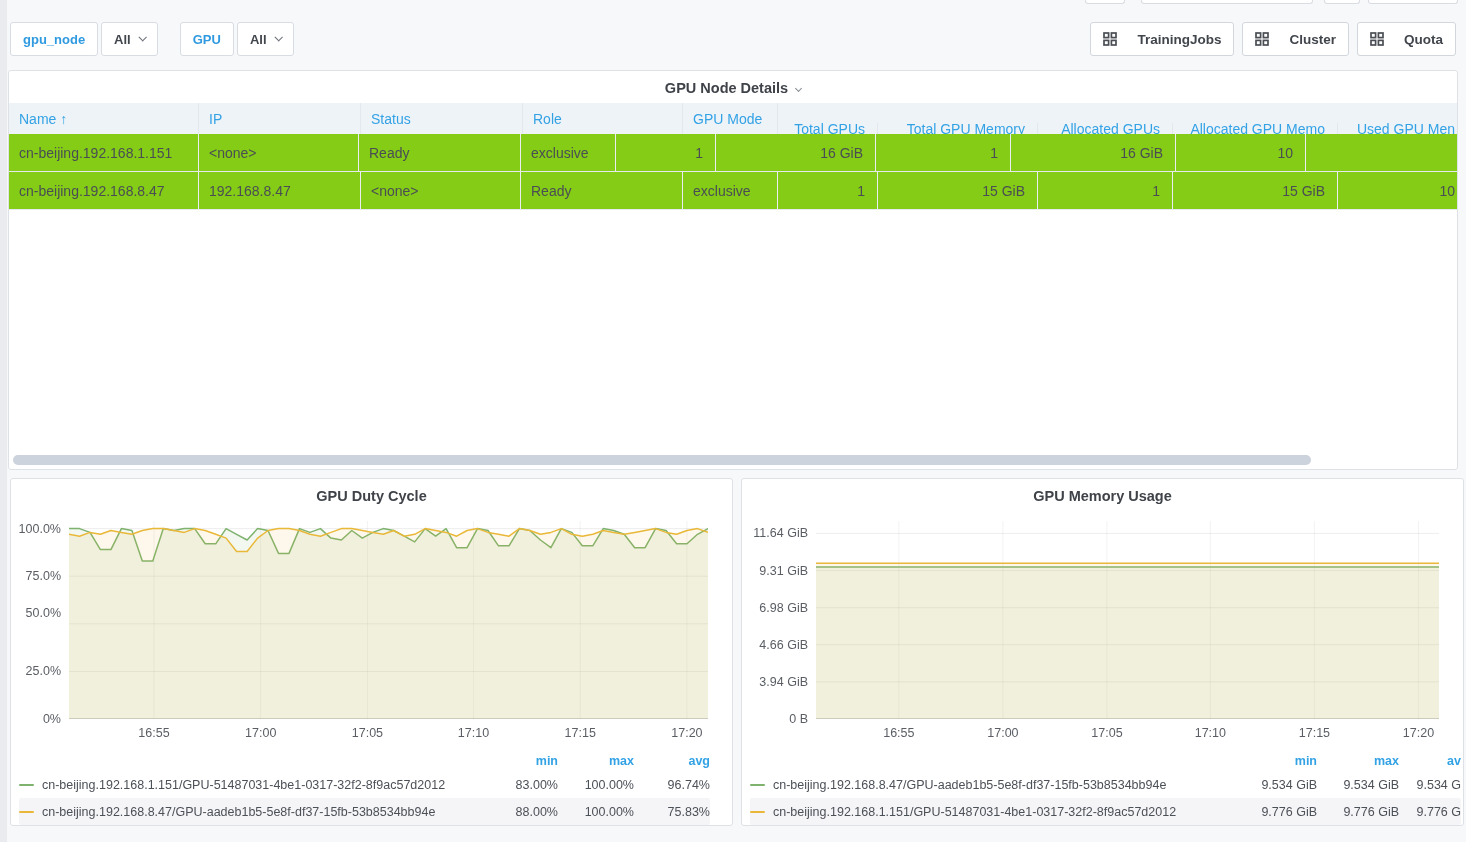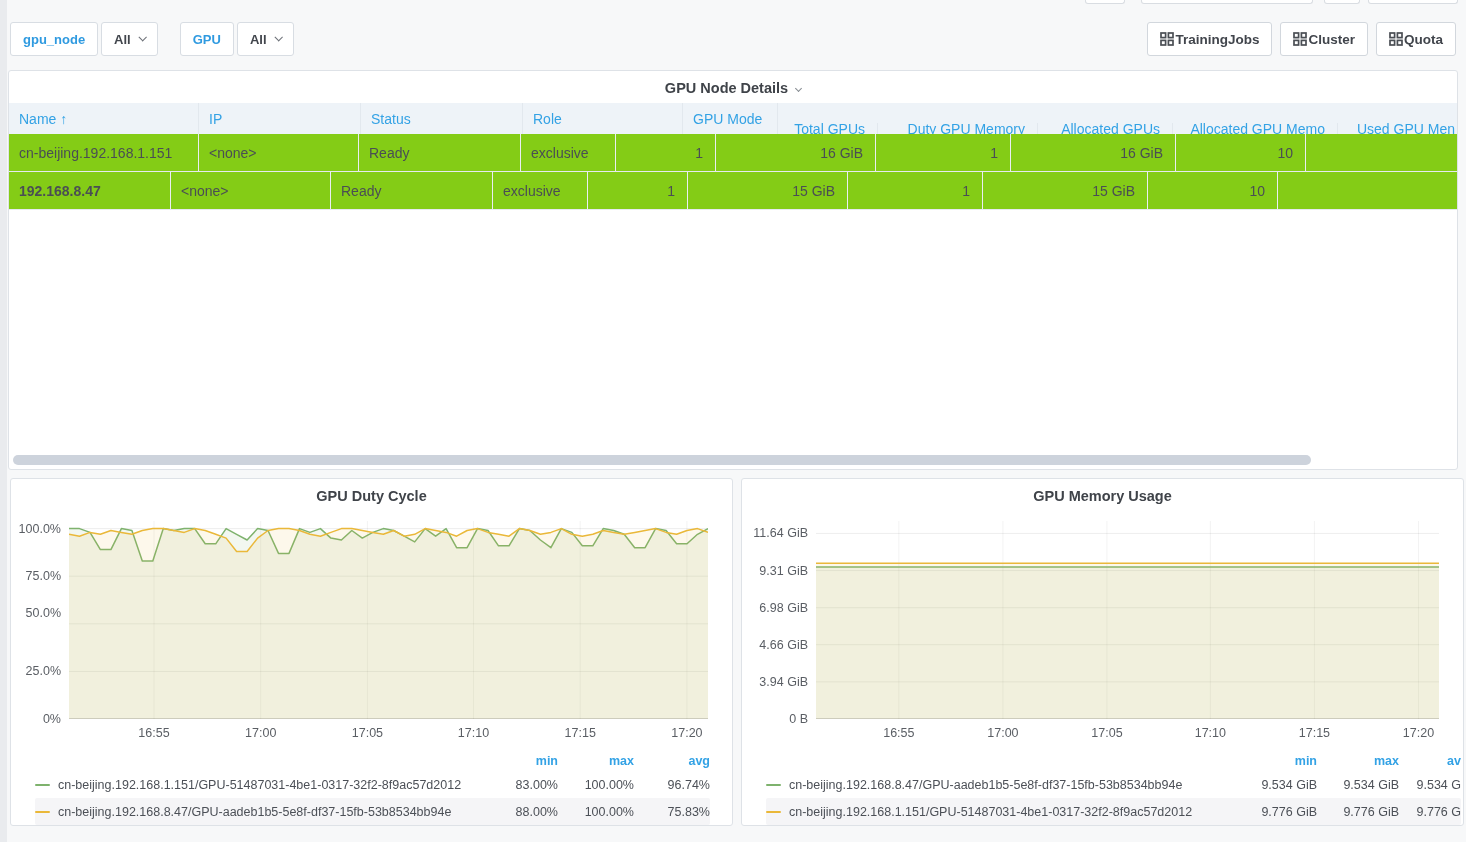--- a/index.html
+++ b/index.html
@@ -11,21 +11,21 @@
   .top-cut { position:absolute; top:0; height:4px; background:#fff; border:1px solid #d9dde2; border-top:none; border-radius:0 0 3px 3px; }
 
   
   .filter-row { position:absolute; left:10px; top:22px; right:10px; height:34px; display:flex; align-items:center; }
   .chip { height:34px; background:#fff; border:1px solid #d8dde3; border-radius:3px; display:flex; align-items:center; padding:0 12px; font-size:13px; cursor:pointer; }
   .chip.label-chip { color:#2f9ae0; font-weight:700; margin-right:3px; }
   .chip.value-chip { color:#41454c; font-weight:700; }
   .gap22 { width:22px; }
   .caret { display:inline-block; width:6px; height:6px; border-right:1.5px solid #6d7178; border-bottom:1.5px solid #6d7178; transform:rotate(45deg) translateY(-1px); margin-left:8px; margin-bottom:2px; }
   .toolbar-right { margin-left:auto; display:flex; gap:8px; }
-  .dash-link { height:34px; background:#fff; border:1px solid #d2d7dd; border-radius:3px; display:flex; align-items:center; gap:1px; padding:0 12px; font-family:"Liberation Sans", sans-serif; font-size:13.5px; font-weight:700; color:#41454c; cursor:pointer; }
+  .dash-link { height:34px; background:#fff; border:1px solid #d2d7dd; border-radius:3px; display:flex; align-items:center; gap:20px; padding:0 12px; font-family:"Liberation Sans", sans-serif; font-size:13.5px; font-weight:700; color:#41454c; cursor:pointer; }
 
   
   .panel { position:absolute; background:#fff; border:1px solid #dee2e7; border-radius:3px; }
   .panel-title { text-align:center; font-size:14.5px; font-weight:700; color:#3f4349; padding-top:9px; }
   .title-caret { display:inline-block; width:5px; height:5px; border-right:1.4px solid #868b91; border-bottom:1.4px solid #868b91; transform:rotate(45deg); margin-left:8px; margin-bottom:2px; }
 
   
   .table-panel { left:8px; top:70px; width:1450px; height:400px; }
   .table-wrap { position:absolute; left:0; top:32px; right:0; overflow:hidden; }
   .tr-head { display:flex; background:#eef3f8; height:31px; }
@@ -46,21 +46,21 @@
   .chart1 .plot-area { left:74px; width:623px; }
   .yaxis { position:absolute; top:0; left:0; height:260px; }
   .chart0 .yaxis { width:50px; }
   .chart1 .yaxis { width:66px; }
   .ytick { position:absolute; right:0; font-size:12.5px; color:#5a5e64; white-space:nowrap; }
   .xaxis { position:absolute; top:247px; height:16px; }
   .chart0 .xaxis { left:58px; width:639px; }
   .chart1 .xaxis { left:74px; width:623px; }
   .xtick { position:absolute; transform:translateX(-50%); font-size:12.5px; color:#5a5e64; white-space:nowrap; }
 
-  .legend { position:absolute; left:24px; top:271px; }
+  .legend { position:absolute; left:8px; top:271px; }
   .chart0 .legend { right:22px; }
   .chart1 .legend { right:2px; }
   .lg-row { display:flex; align-items:center; height:27px; border-radius:2px; }
   .lg-row.lg-head { height:21px; }
   .lg-row.striped { background:#f5f5f7; }
   .lg-dash-space { width:23px; flex:none; }
   .lg-dash { width:15px; height:2px; margin-right:8px; flex:none; border-radius:1px; }
   .lg-name { flex:1; font-size:12.5px; color:#4c5057; white-space:nowrap; overflow:hidden; }
   .lg-val { flex:none; text-align:right; font-size:12.5px; color:#4c5057; white-space:nowrap; overflow:hidden; }
   .chart0 .lg-val { width:76px; }
@@ -151,21 +151,21 @@
         <div class="th left" style="width: 160px;">
           <span>Role</span>
         </div>
         <div class="th left" style="width: 95px;">
           <span>GPU Mode</span>
         </div>
         <div class="th right" style="width: 100px;">
           <span>Total GPUs</span>
         </div>
         <div class="th right" style="width: 160px;">
-          <span>Duty GPU Memory</span>
+          <span>Total GPU Memory</span>
         </div>
         <div class="th right" style="width: 135px;">
           <span>Allocated GPUs</span>
         </div>
         <div class="th right" style="width: 165px;">
           <span>Allocated GPU Memo</span>
         </div>
         <div class="th right" style="width: 130px;">
           <span>Used GPU Men</span>
         </div>
@@ -176,21 +176,22 @@
           <div class="td left" style="width: 160px;">&lt;none&gt;</div>
           <div class="td left" style="width: 162px;">Ready</div>
           <div class="td left" style="width: 95px;">exclusive</div>
           <div class="td right" style="width: 100px;">1</div>
           <div class="td right" style="width: 160px;">16 GiB</div>
           <div class="td right" style="width: 135px;">1</div>
           <div class="td right" style="width: 165px;">16 GiB</div>
           <div class="td right" style="width: 130px;">10</div>
         </div>
         <div class="tr">
-          <div class="td left" style="width: 162px; font-weight: bold;">192.168.8.47</div>
+          <div class="td left" style="width: 190px;">cn-beijing.192.168.8.47</div>
+          <div class="td left" style="width: 162px;">192.168.8.47</div>
           <div class="td left" style="width: 160px;">&lt;none&gt;</div>
           <div class="td left" style="width: 162px;">Ready</div>
           <div class="td left" style="width: 95px;">exclusive</div>
           <div class="td right" style="width: 100px;">1</div>
           <div class="td right" style="width: 160px;">15 GiB</div>
           <div class="td right" style="width: 135px;">1</div>
           <div class="td right" style="width: 165px;">15 GiB</div>
           <div class="td right" style="width: 130px;">10</div>
         </div>
       </div>

